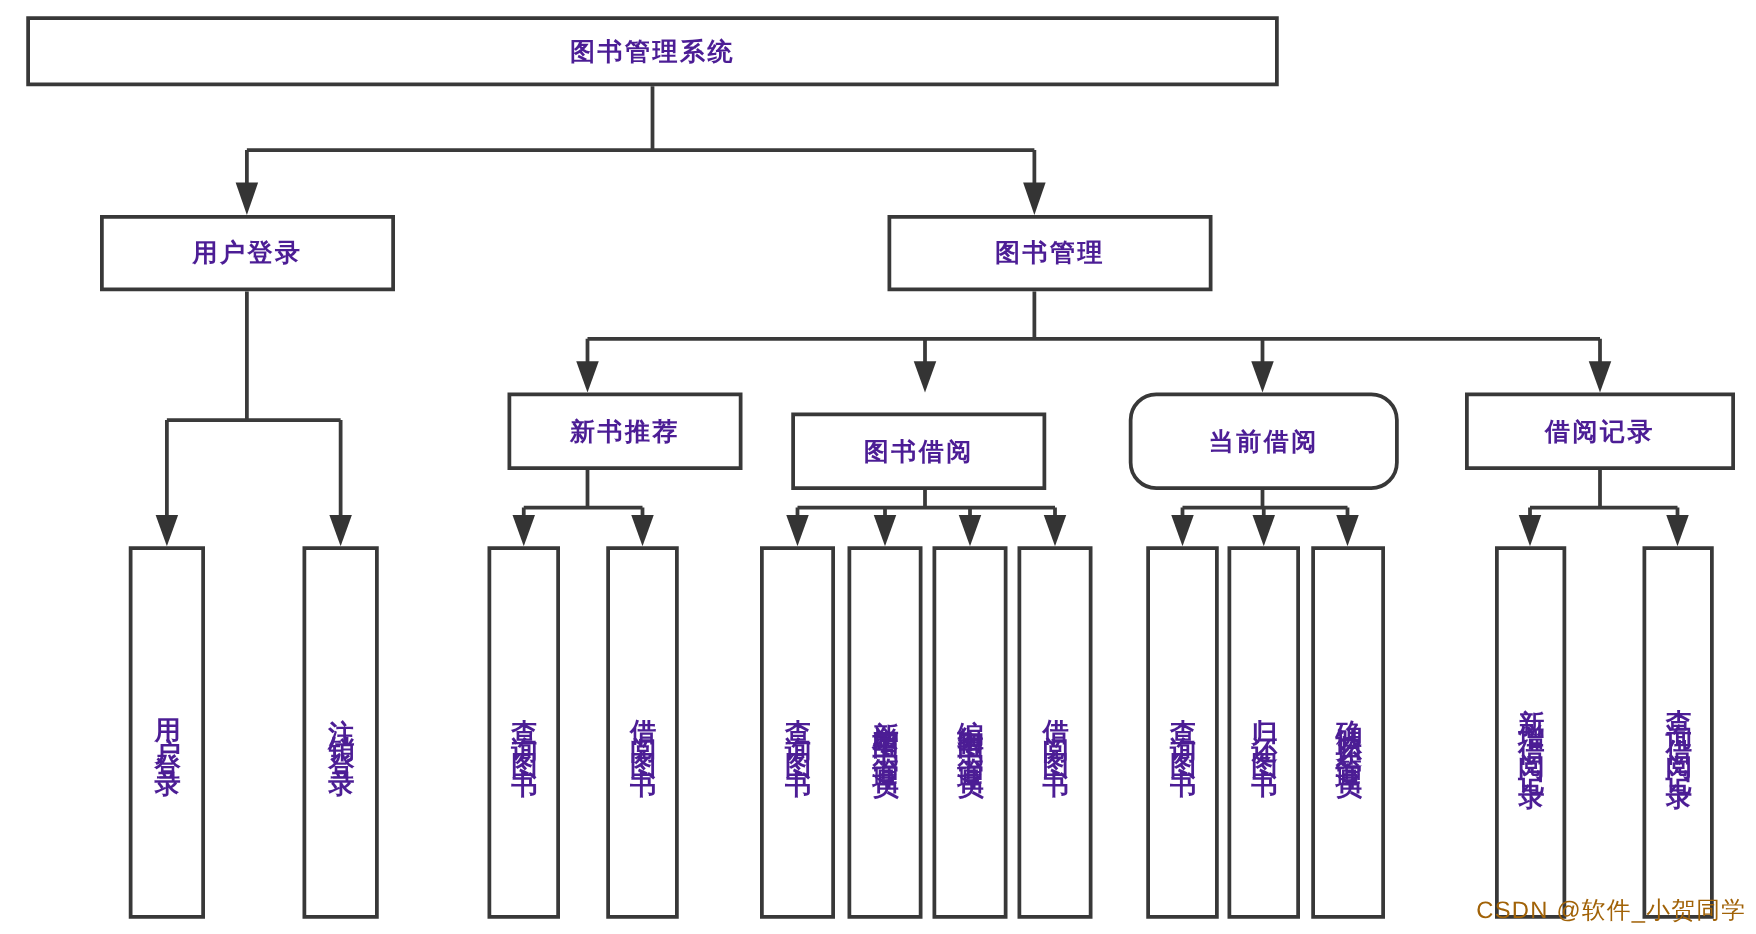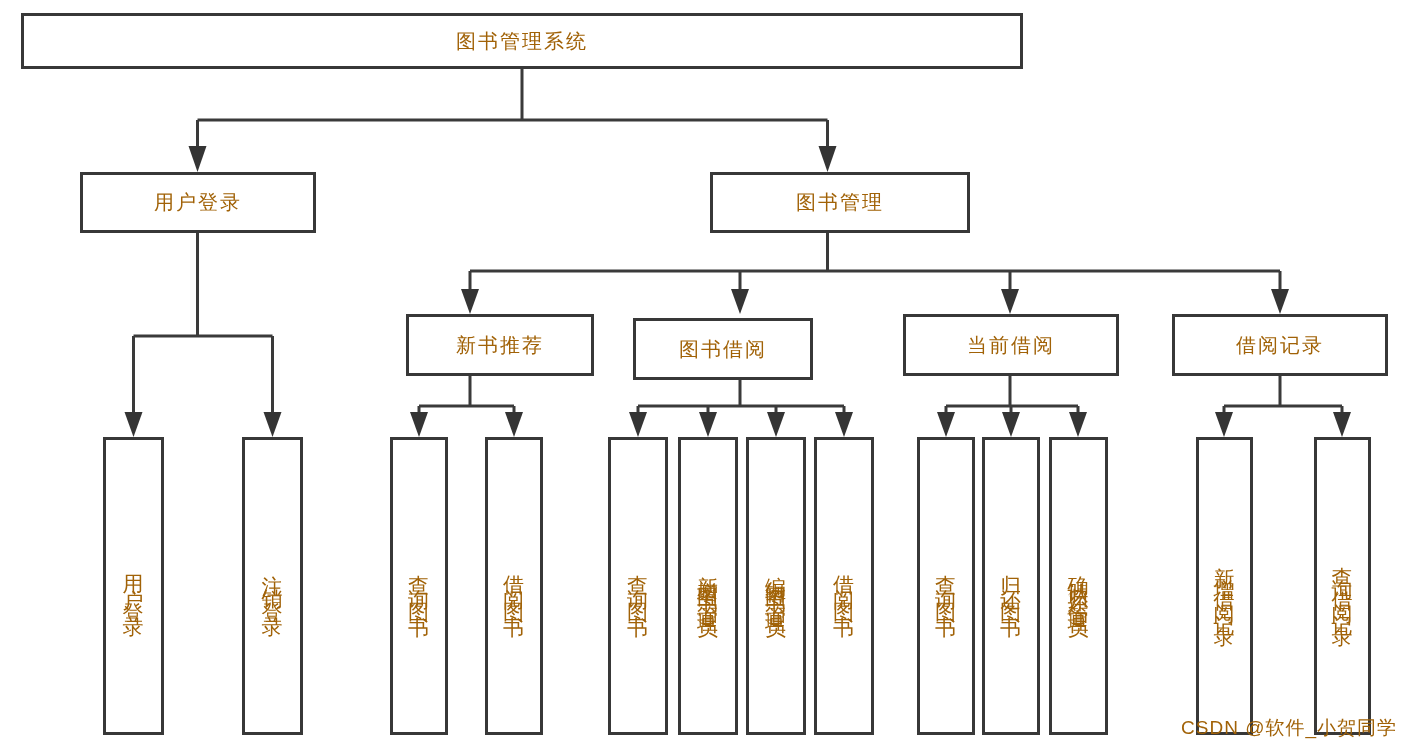--- a/index.html
+++ b/index.html
@@ -10,29 +10,30 @@
     color:#2b2b2b;
   }
   #stage{position:absolute;left:0;top:0;width:1405px;height:747px;}
   svg.connectors{position:absolute;left:0;top:0;z-index:1;}
   svg.connectors path{stroke:#3a3a3a;stroke-width:3;fill:none;}
   svg.connectors polygon{fill:#343434;stroke:none;}
   .node{
     position:absolute;box-sizing:border-box;z-index:2;
     border:3px solid #383838;background:#ffffff;
     display:flex;align-items:center;justify-content:center;
-    color:#a16207;
+    color:#4c1d95;
+    font-weight:bold;
   }
   .h-node{font-size:20px;letter-spacing:2px;}
   .root{left:21px;top:13px;width:1002px;height:56px;}
   .n-user-login{left:80px;top:172px;width:236px;height:61px;}
   .n-book-mgmt{left:710px;top:172px;width:260px;height:61px;}
   .n-new-book{left:362px;top:314px;width:188px;height:62px;margin-left:44px;}
-  .n-borrow{left:633px;top:318px;width:180px;height:62px;justify-content:center;}
-  .n-current{left:903px;top:314px;width:216px;height:62px;}
+  .n-borrow{left:633px;top:330px;width:204px;height:62px;justify-content:center;}
+  .n-current{left:903px;top:314px;width:216px;height:78px;border-radius:22px;}
   .n-records{left:1172px;top:314px;width:216px;height:62px;}
   .leaf{top:437px;height:298px;}
   .leaf span{
     display:block;
     writing-mode:vertical-rl;text-orientation:mixed;
     font-size:21px;letter-spacing:14px;line-height:1;
     white-space:nowrap;
   }
   .leaf.mid span{letter-spacing:12px;}
   .leaf.long span{letter-spacing:6px;}

